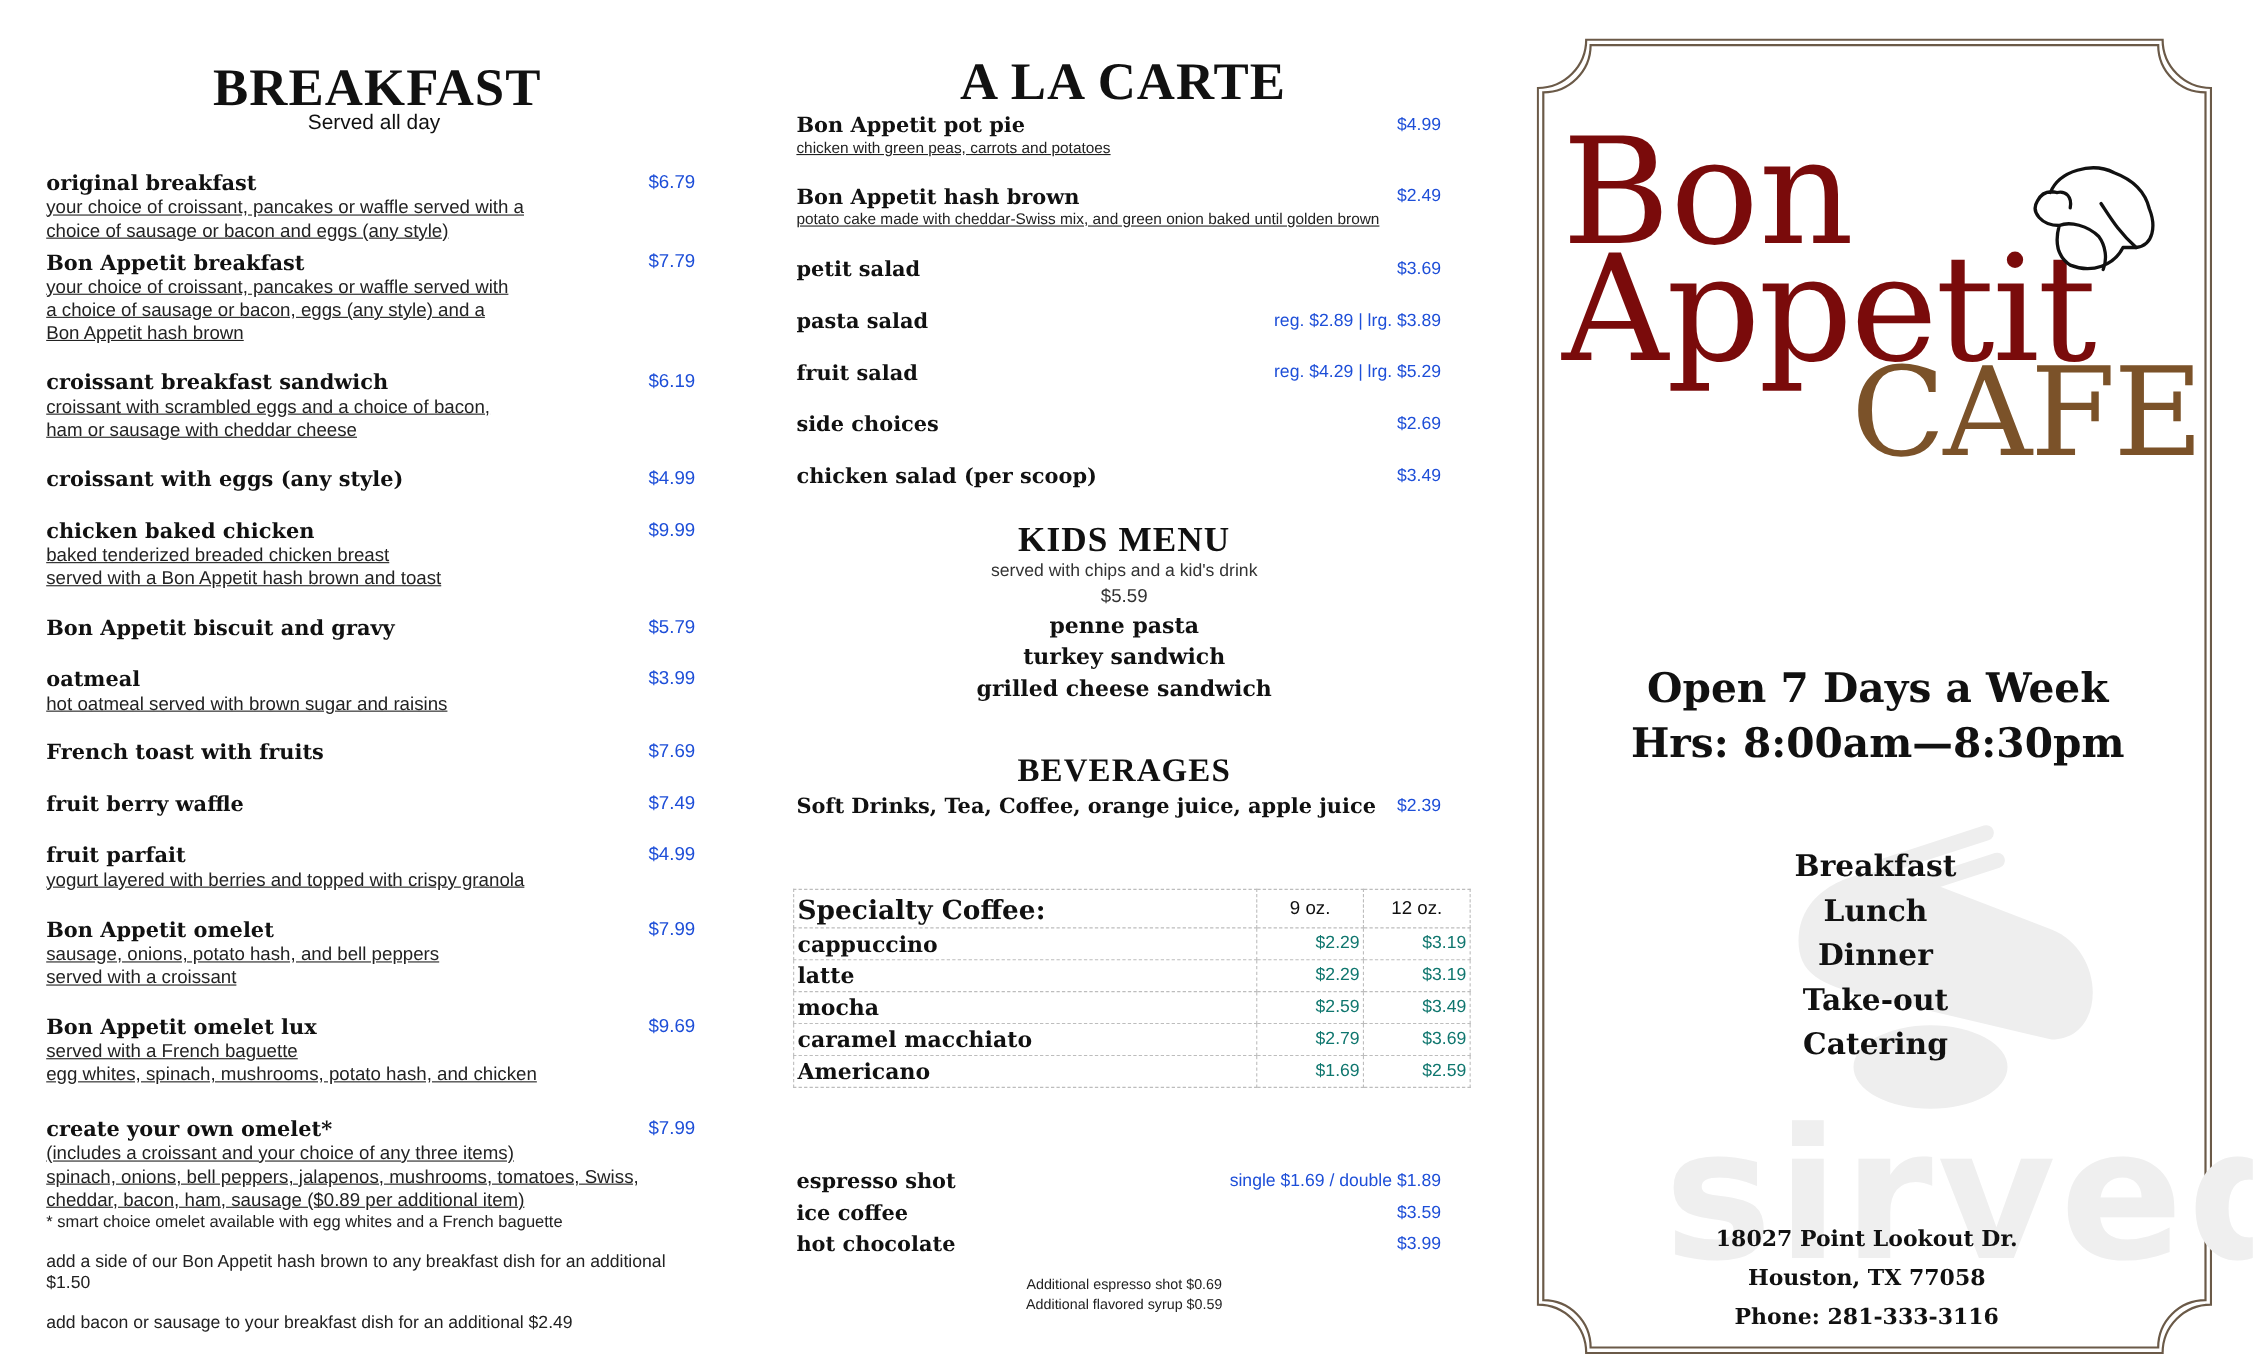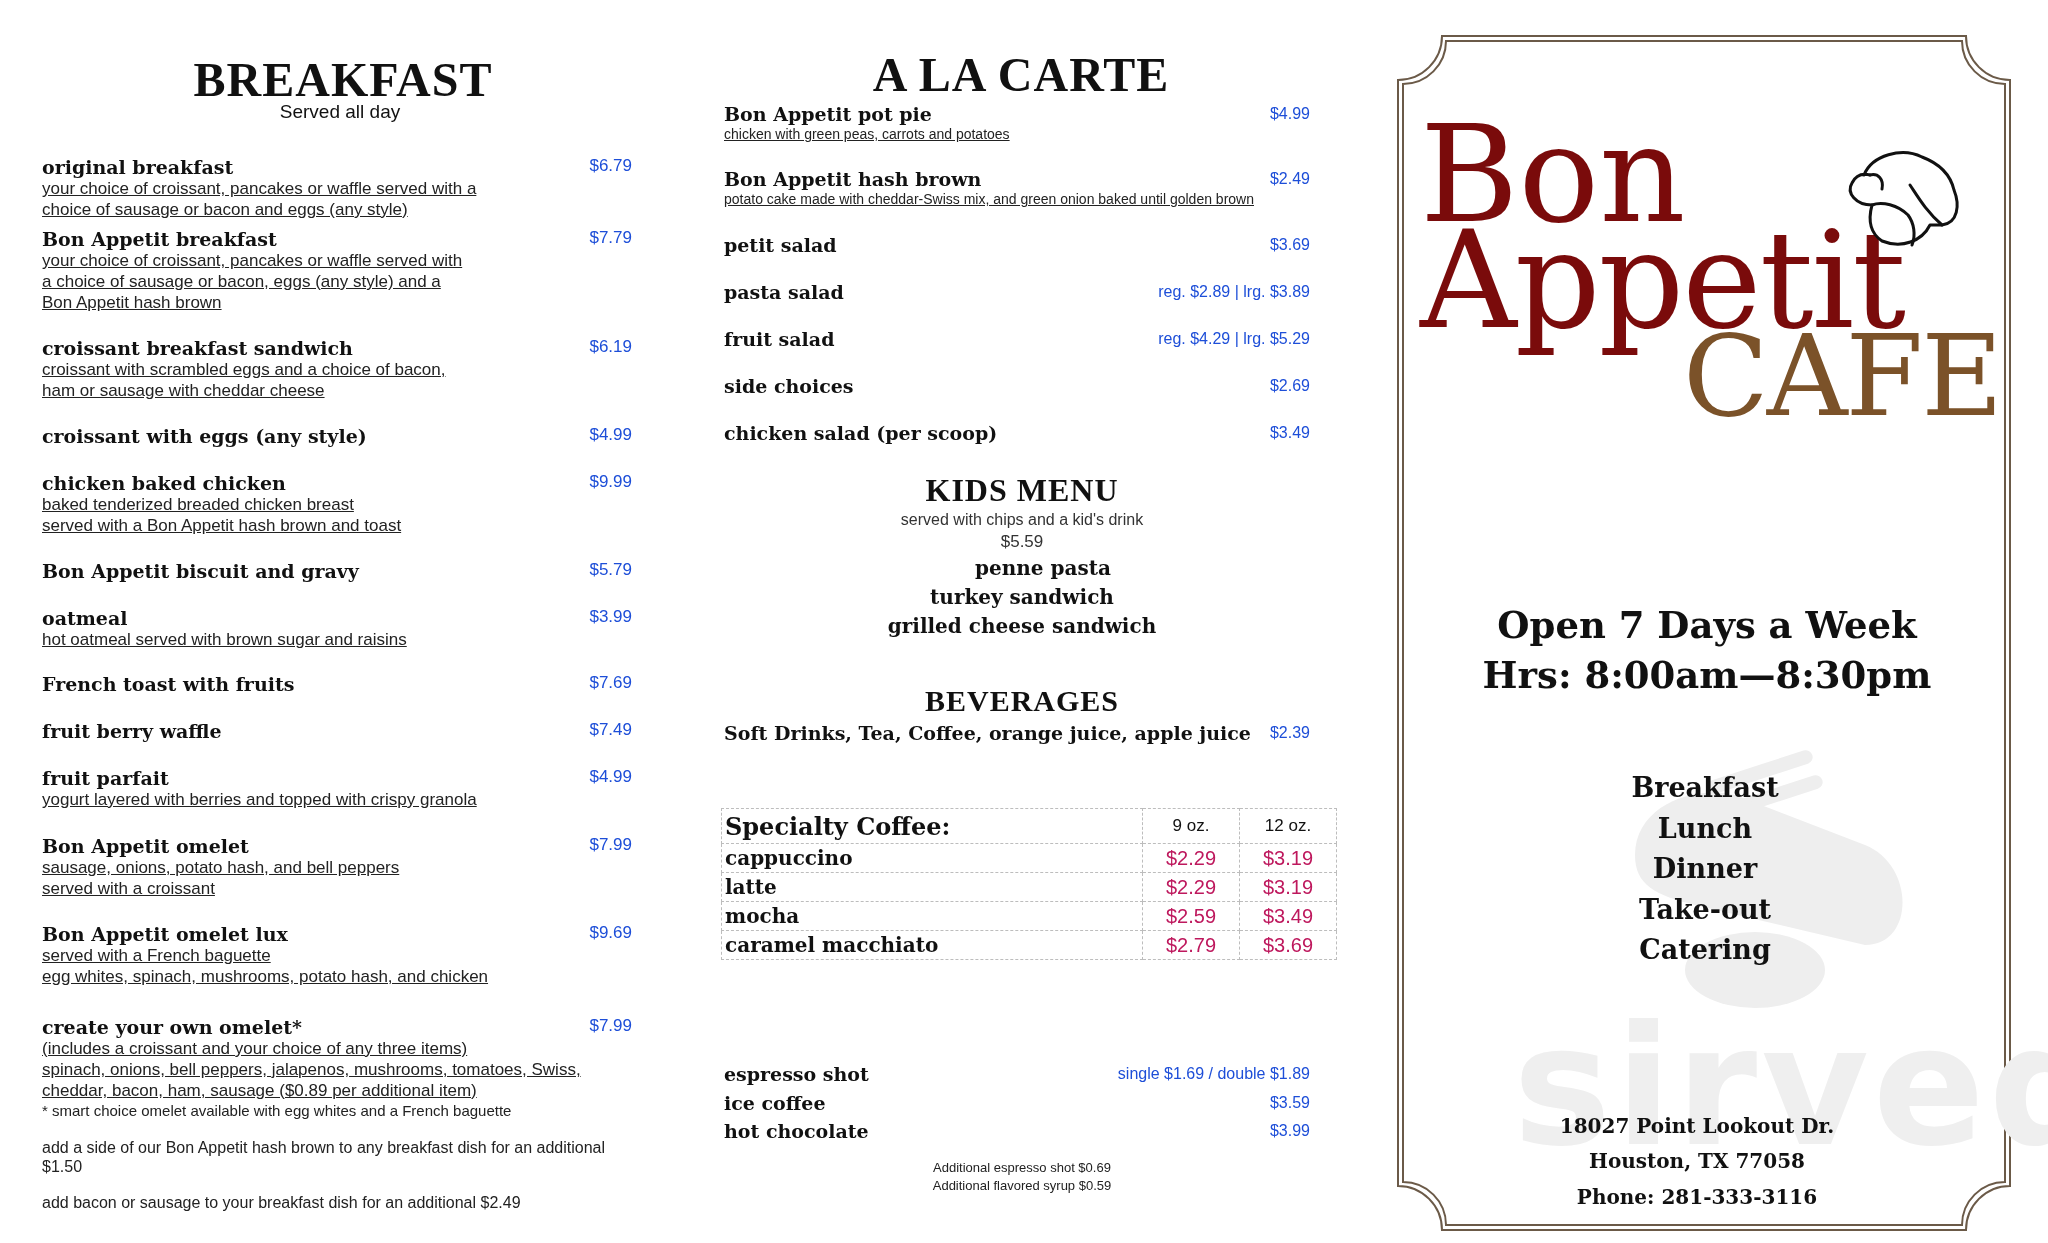--- a/index.html
+++ b/index.html
@@ -30,21 +30,21 @@
   table.coffee {
     position: absolute; left: 721px; top: 808px; width: 616px; border-collapse: collapse;
   }
   table.coffee td, table.coffee th {
     border: 1px dashed #bdbdbd; padding: 0 3px; height: 28px; white-space: nowrap;
   }
   table.coffee th { height: 34px; }
   table.coffee th.name { text-align: left; font-family: "DejaVu Serif", serif; font-size: 24px; font-weight: bold; }
   table.coffee th.size { font-family: "Liberation Sans", sans-serif; font-size: 17px; font-weight: normal; text-align: center; width: 90px; }
   table.coffee td.name { font-family: "DejaVu Serif", serif; font-weight: bold; font-size: 20px; text-align: left; }
-  table.coffee td.p { font-size: 20px; color: #be185d; text-align: center; width: 90px; }
+  table.coffee td.p { font-size: 16px; color: #0f766e; text-align: right; width: 90px; }
 
   
   .frame { position: absolute; left: 1397px; top: 35px; width: 614px; height: 1196px; }
   .logo-word { position: absolute; font-family: "DejaVu Serif", serif; color: #7a0b0b; white-space: nowrap; line-height: 1; }
   .cafe { position: absolute; font-family: "DejaVu Serif", serif; color: #7b5229; white-space: nowrap; line-height: 1; }
   .svc { position: absolute; left: 1705px; transform: translateX(-50%); font-family: "DejaVu Serif", serif; font-weight: bold; font-size: 27px; white-space: nowrap; }
   .addr { position: absolute; left: 1697px; transform: translateX(-50%); font-family: "DejaVu Serif", serif; font-weight: bold; font-size: 20px; white-space: nowrap; }
   .watermark { position: absolute; font-family: "DejaVu Sans", sans-serif; font-weight: bold; color: #efefef; white-space: nowrap; line-height: 1; }
 </style>
 </head>
@@ -177,21 +177,21 @@
   <div class="ac-item" style="top:422px;">
     <div class="item-name">chicken salad (per scoop)</div>
     <div class="price">$3.49</div>
   </div>
 </div>
 
 <div>
   <div class="abs hdr center" style="left:1022px; top:472px; font-size:32px;">KIDS MENU</div>
   <div class="abs center" style="left:1022px; top:511px; font-size:16px; color:#333;">served with chips and a kid's drink</div>
   <div class="abs center" style="left:1022px; top:532px; font-size:17px; color:#333;">$5.59</div>
-  <div class="abs center serif-b" style="left:1022px; top:556px; font-size:20px;margin-left:21px;">penne pasta</div>
+  <div class="abs center serif-b" style="left:1022px; top:556px; font-size:20px;">penne pasta</div>
   <div class="abs center serif-b" style="left:1022px; top:585px; font-size:20px;">turkey sandwich</div>
   <div class="abs center serif-b" style="left:1022px; top:614px; font-size:20px;">grilled cheese sandwich</div>
 </div>
 
 <div>
   <div class="abs hdr center" style="left:1022px; top:684px; font-size:30px;">BEVERAGES</div>
   <div class="ac-item" style="top:722px;">
     <div class="item-name">Soft Drinks, Tea, Coffee, orange juice, apple juice</div>
     <div class="price">$2.39</div>
   </div>
@@ -215,20 +215,25 @@
     </tr>
     <tr>
       <td class="name">mocha</td>
       <td class="p">$2.59</td>
       <td class="p">$3.49</td>
     </tr>
     <tr>
       <td class="name">caramel macchiato</td>
       <td class="p">$2.79</td>
       <td class="p">$3.69</td>
+    </tr>
+    <tr>
+      <td class="name">Americano</td>
+      <td class="p">$1.69</td>
+      <td class="p">$2.59</td>
     </tr>
   </tbody>
     </table>
 
   <div class="ac-item" style="top:1063px;">
     <div class="item-name">espresso shot</div>
     <div class="price">single $1.69 / double $1.89</div>
   </div>
   <div class="ac-item" style="top:1092px;">
     <div class="item-name">ice coffee</div>

